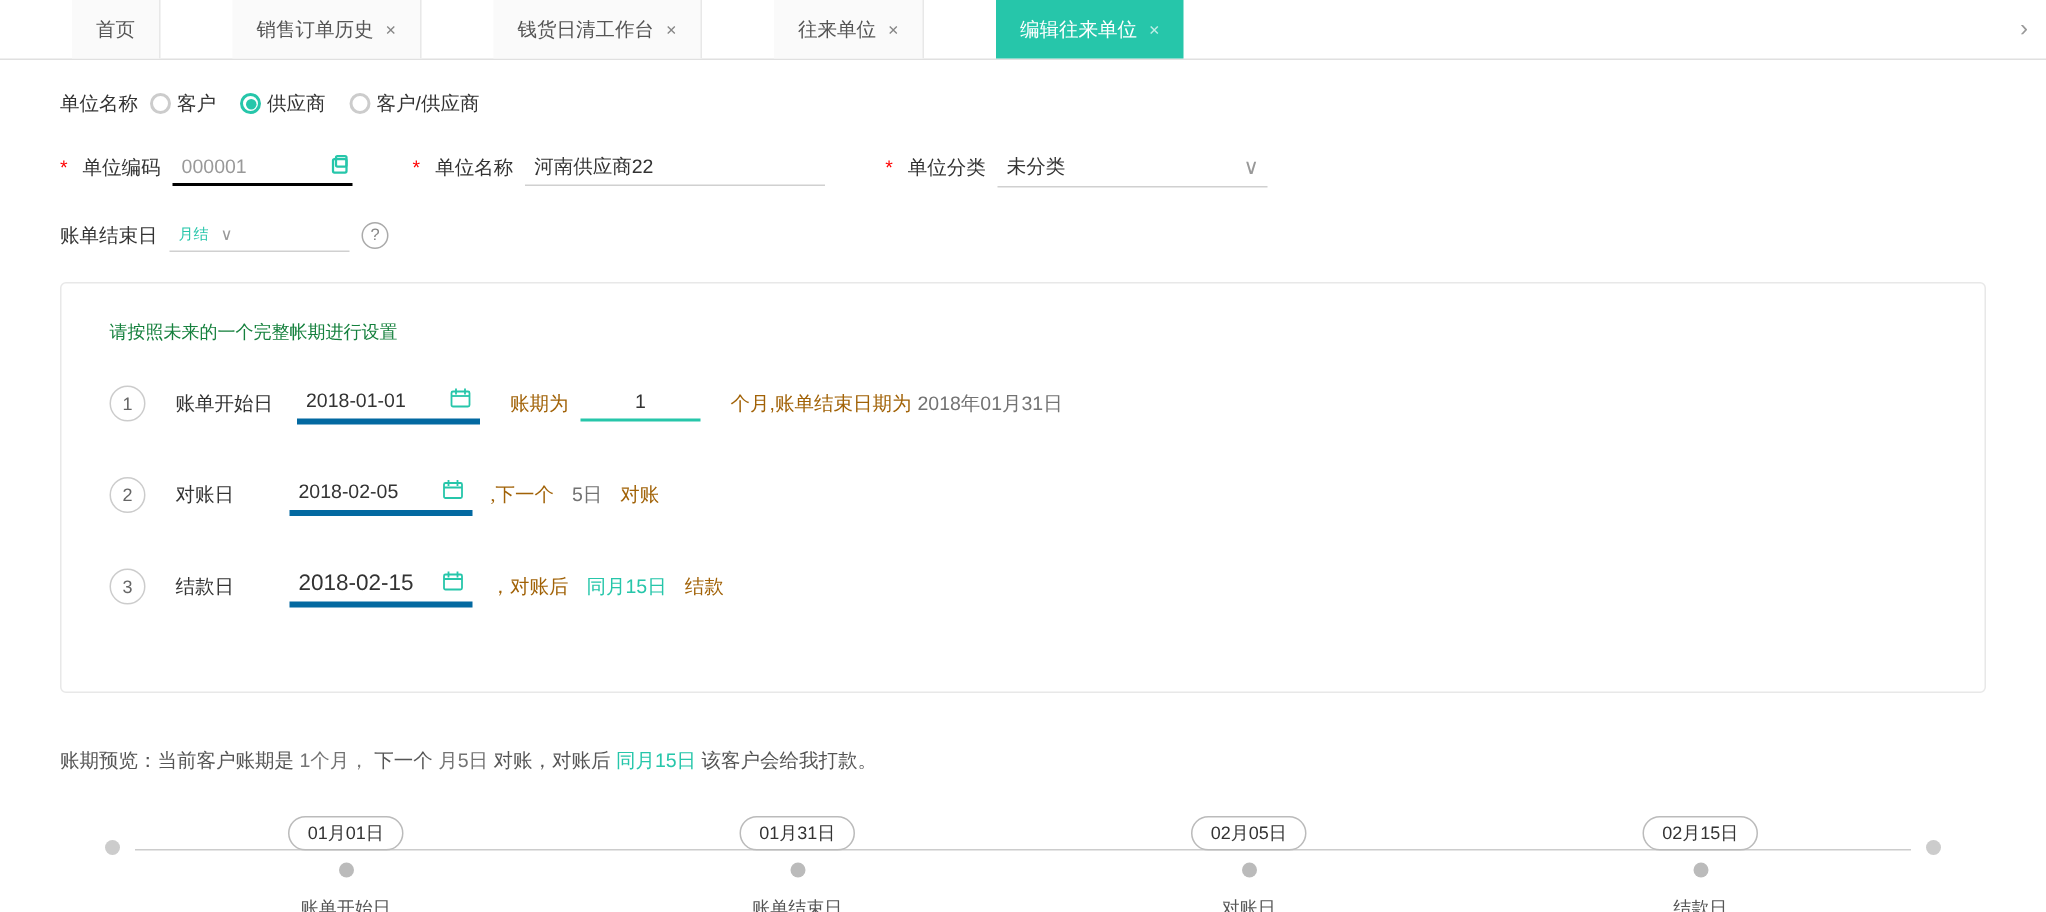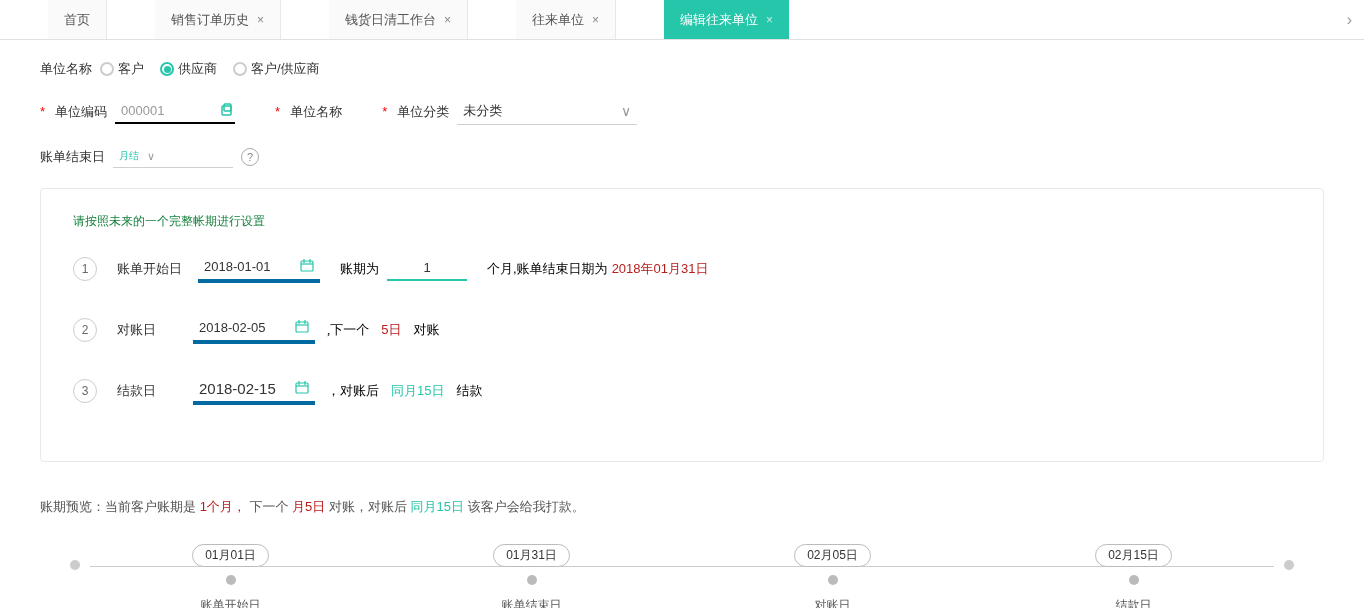--- a/index.html
+++ b/index.html
@@ -214,34 +214,34 @@
       border: none;
       outline: none;
       font-size: 13px;
       color: #333;
       background: transparent;
       width: 90px;
     }
     .row-suffix {
       margin-left: 12px;
       font-size: 13px;
-      color: #000000;
+      color: #a16207;
     }
     .period-input {
       border: none;
       border-bottom: 2px solid #26c6aa;
       outline: none;
       font-size: 13px;
       color: #333;
       background: transparent;
       width: 80px;
       padding: 4px 6px;
       text-align: center;
     }
-    .highlight-orange { color: #b91c1c; }
+    .highlight-orange { color: #737373; }
     .highlight-green { color: #26c6aa; }
 
     
     .preview-section {
       padding: 16px 0;
     }
     .preview-text {
       font-size: 13px;
       color: #555;
       margin-bottom: 28px;
@@ -339,20 +339,21 @@
           <svg width="16" height="16" viewBox="0 0 16 16" fill="none" xmlns="http://www.w3.org/2000/svg">
             <rect x="3" y="5" width="9" height="9" rx="1" stroke="#26c6aa" stroke-width="1.5" fill="none"></rect>
             <rect x="5" y="3" width="7" height="7" rx="1" stroke="#26c6aa" stroke-width="1.5" fill="none"></rect>
           </svg>
         </span>
       </div>
     </div>
     <div class="form-group">
       <span class="required-mark">*</span>
       <span class="form-label">单位名称</span>
+      <input type="text" class="input-field" style="width: 200px; color: rgb(51, 51, 51);" value="河南供应商22">
     </div>
     <div class="form-group">
       <span class="required-mark">*</span>
       <span class="form-label">单位分类</span>
       <div class="select-field" style="min-width:180px;align-items:center;">
         <span>未分类</span>
         <span style="flex:1"></span>
         <span class="dropdown-arrow">∨</span>
       </div>
     </div>

